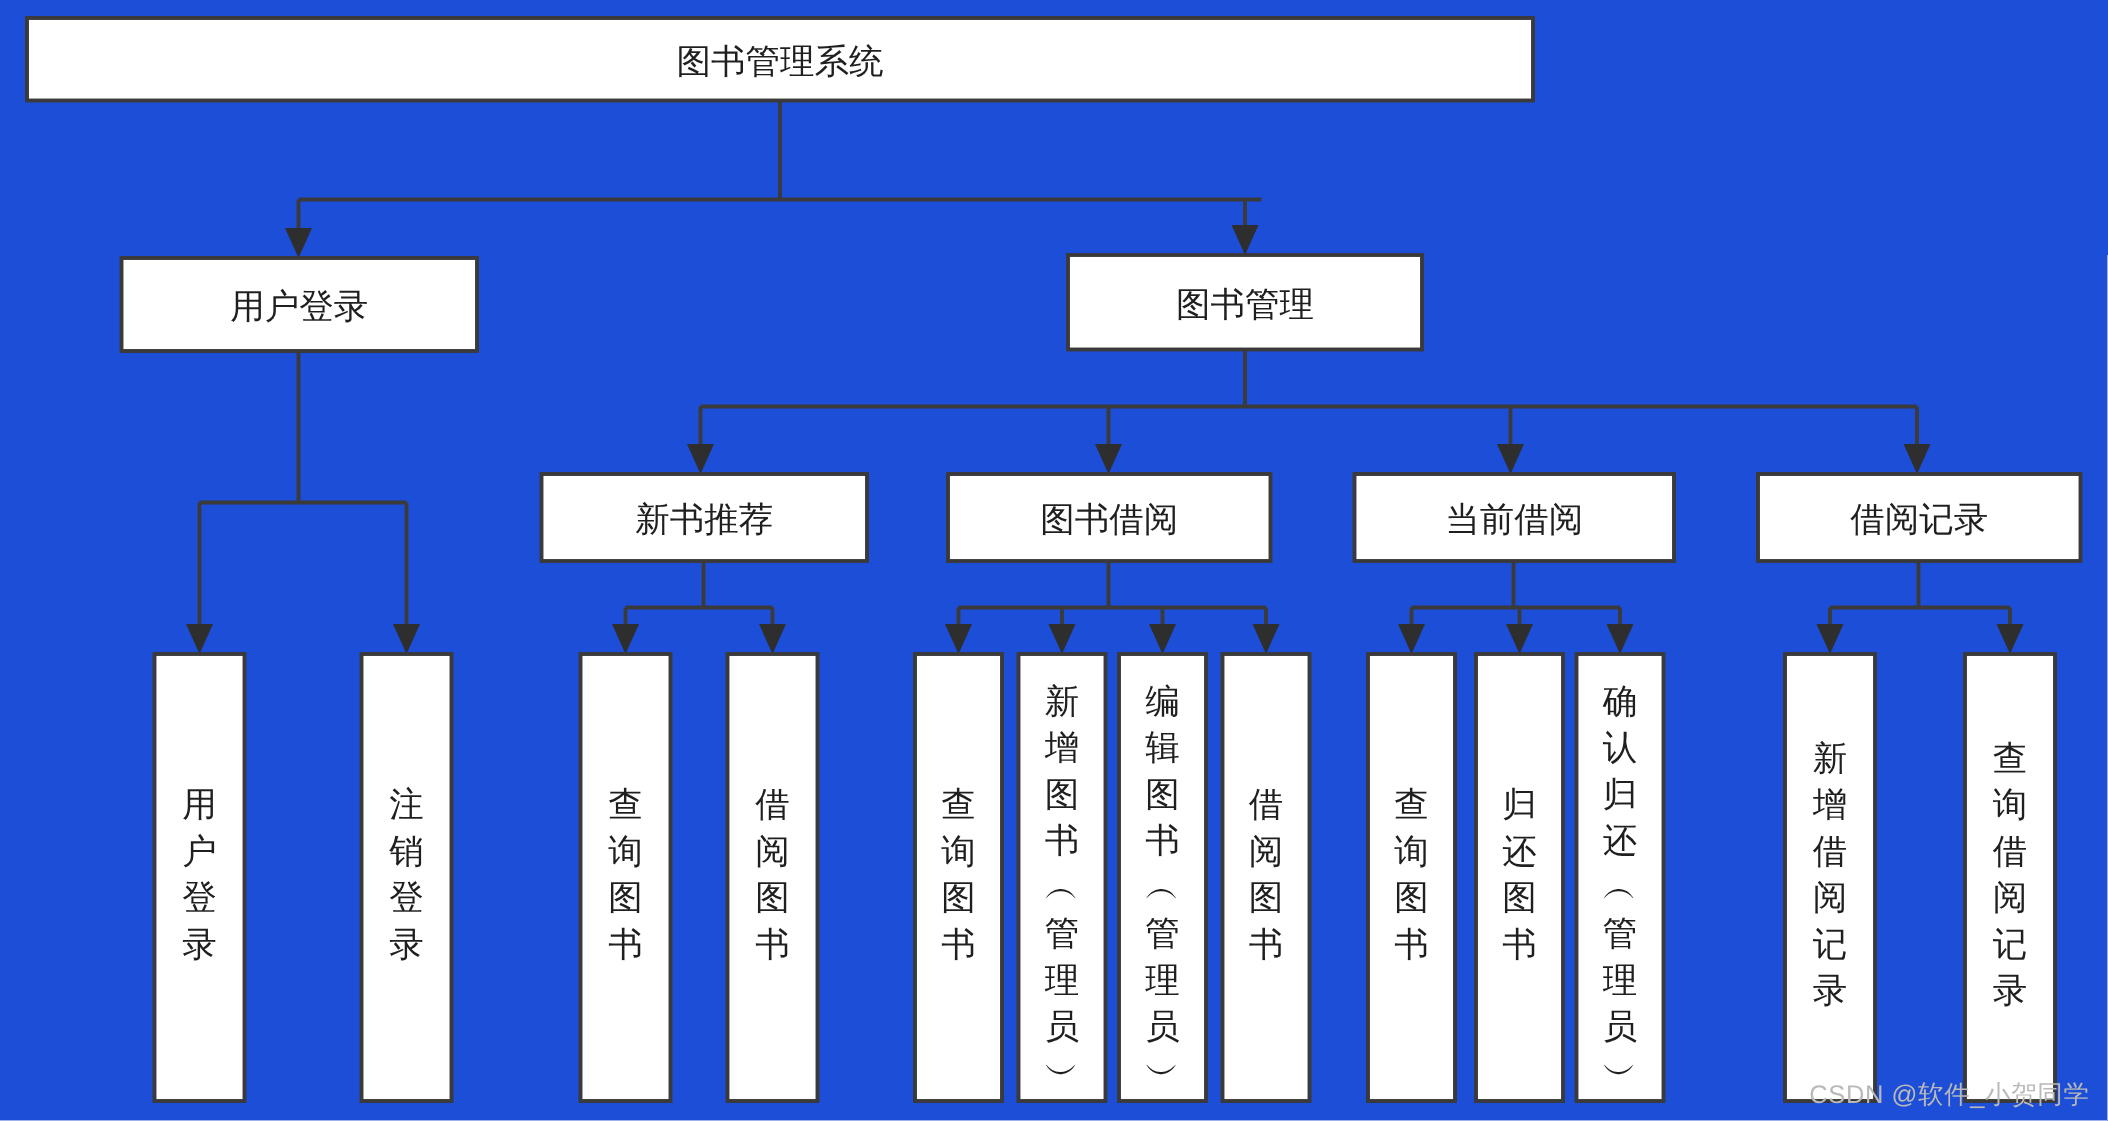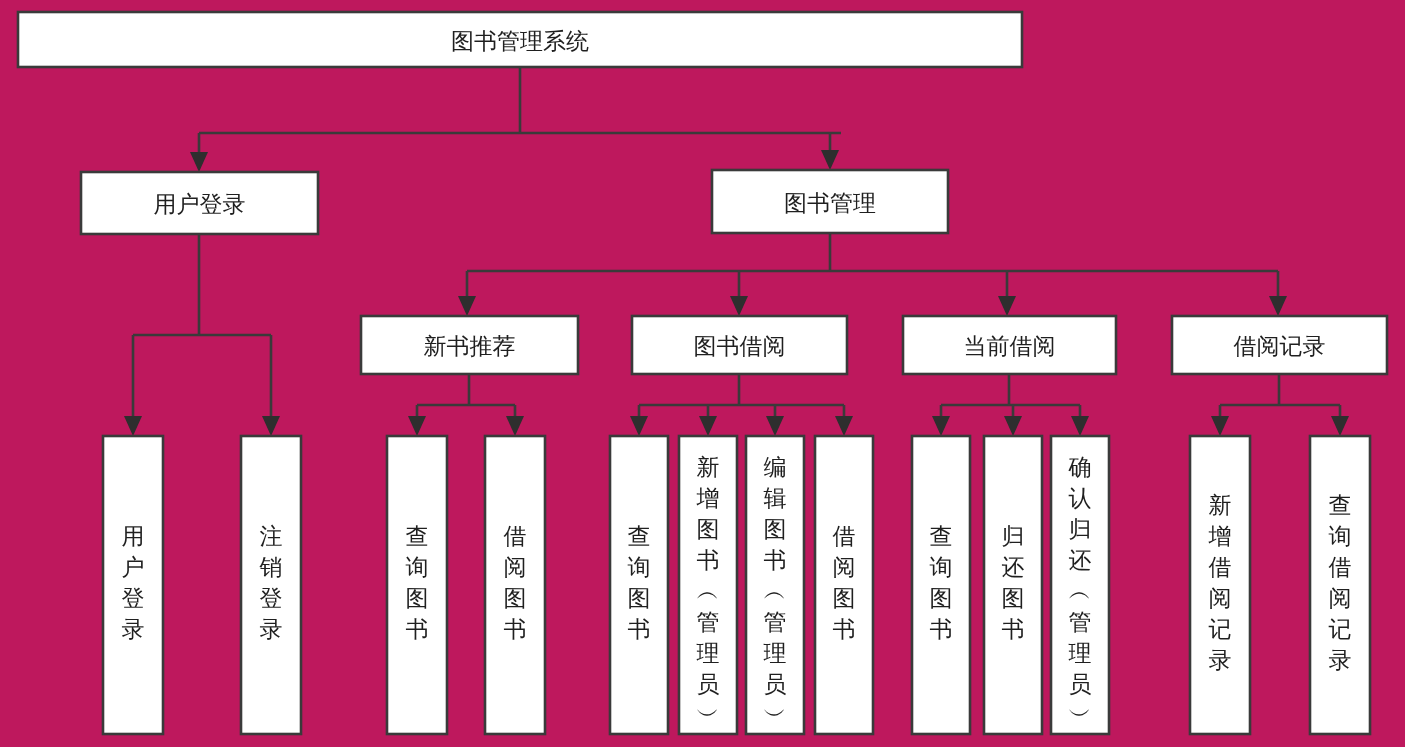--- a/index.html
+++ b/index.html
@@ -8,21 +8,21 @@
     padding: 0;
     background: #ffffff;
   }
   body {
     font-family: "Liberation Sans", "DejaVu Sans", sans-serif;
   }
   #diagram-root {
     position: relative;
     width: 1405px;
     height: 747px;
-    background: #be185d;
+    background: #1d4ed8;
     overflow: hidden;
   }
   svg#flowchart {
     display: block;
     width: 1405px;
     height: 747px;
   }
   .node-box {
     fill: #ffffff;
     stroke: #3a3a3a;
@@ -238,13 +238,14 @@
         <rect class="node-box" x="1190" y="436" width="60" height="298"></rect>
         <text class="node-label-vertical" x="1220" y="496" dominant-baseline="hanging"><tspan x="1220" dy="0">新</tspan><tspan x="1220" dy="31">增</tspan><tspan x="1220" dy="31">借</tspan><tspan x="1220" dy="31">阅</tspan><tspan x="1220" dy="31">记</tspan><tspan x="1220" dy="31">录</tspan></text>
       </g>
       <g>
         <rect class="node-box" x="1310" y="436" width="60" height="298"></rect>
         <text class="node-label-vertical" x="1340" y="496" dominant-baseline="hanging"><tspan x="1340" dy="0">查</tspan><tspan x="1340" dy="31">询</tspan><tspan x="1340" dy="31">借</tspan><tspan x="1340" dy="31">阅</tspan><tspan x="1340" dy="31">记</tspan><tspan x="1340" dy="31">录</tspan></text>
       </g>
     </g>
   </svg>
 
+  <div class="watermark">CSDN @软件_小贺同学</div>
 </div>
 
 </body></html>

